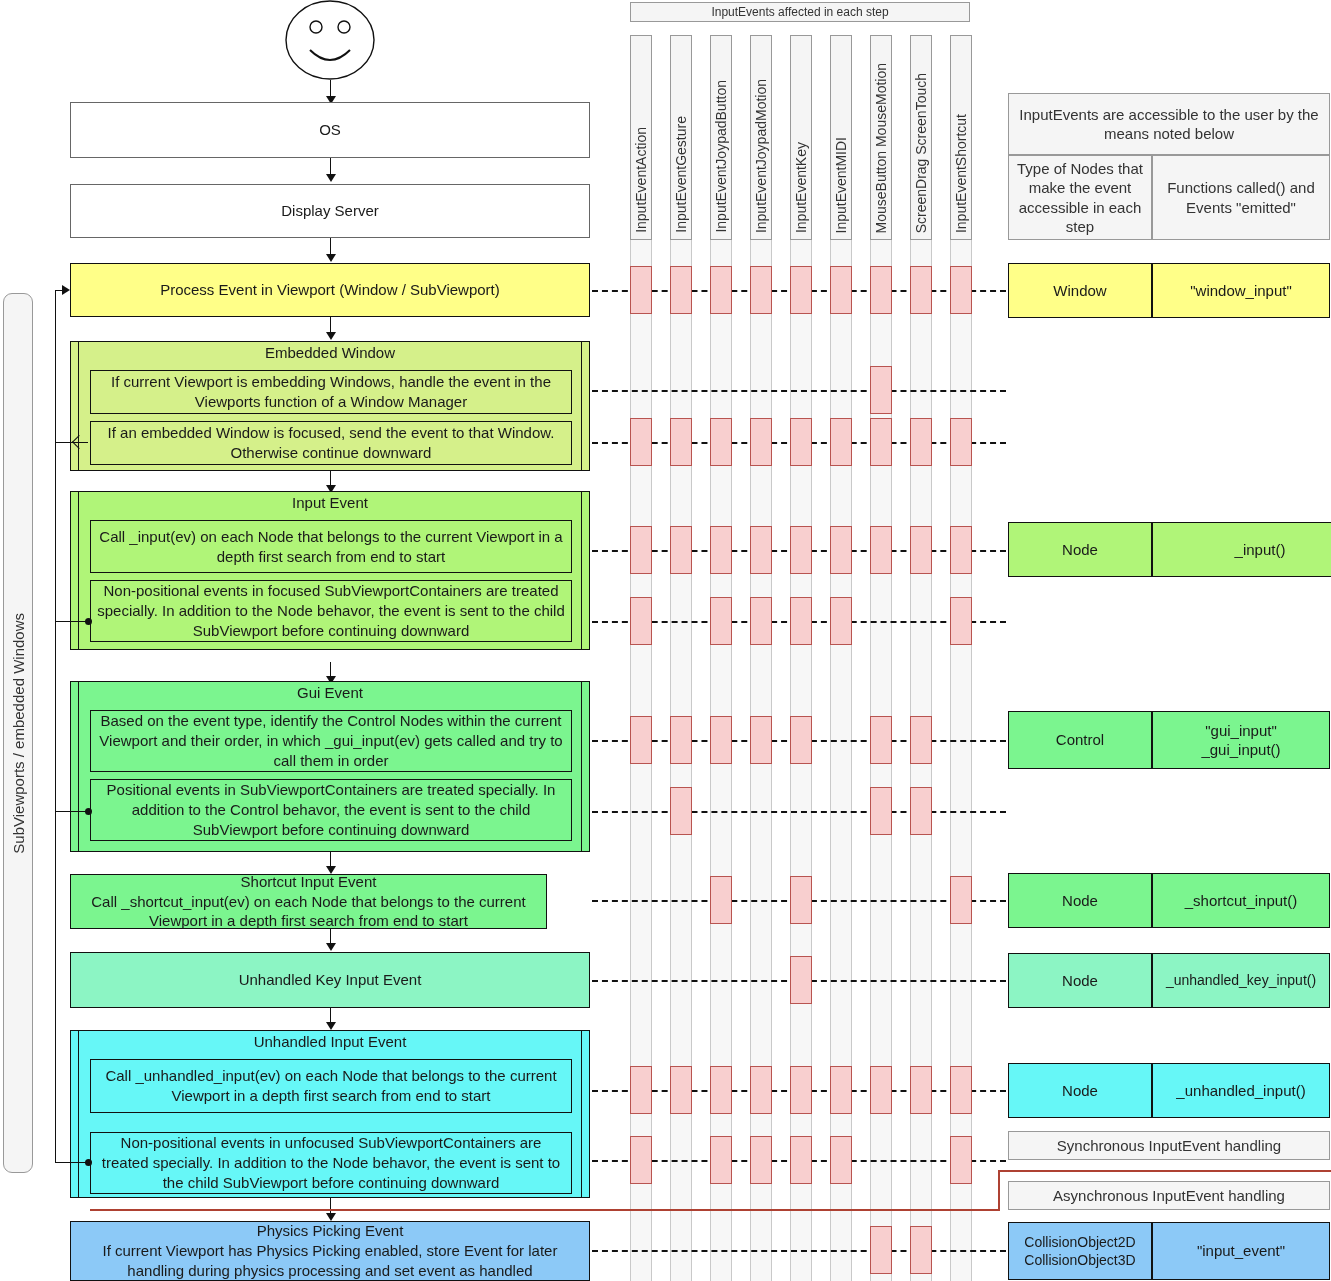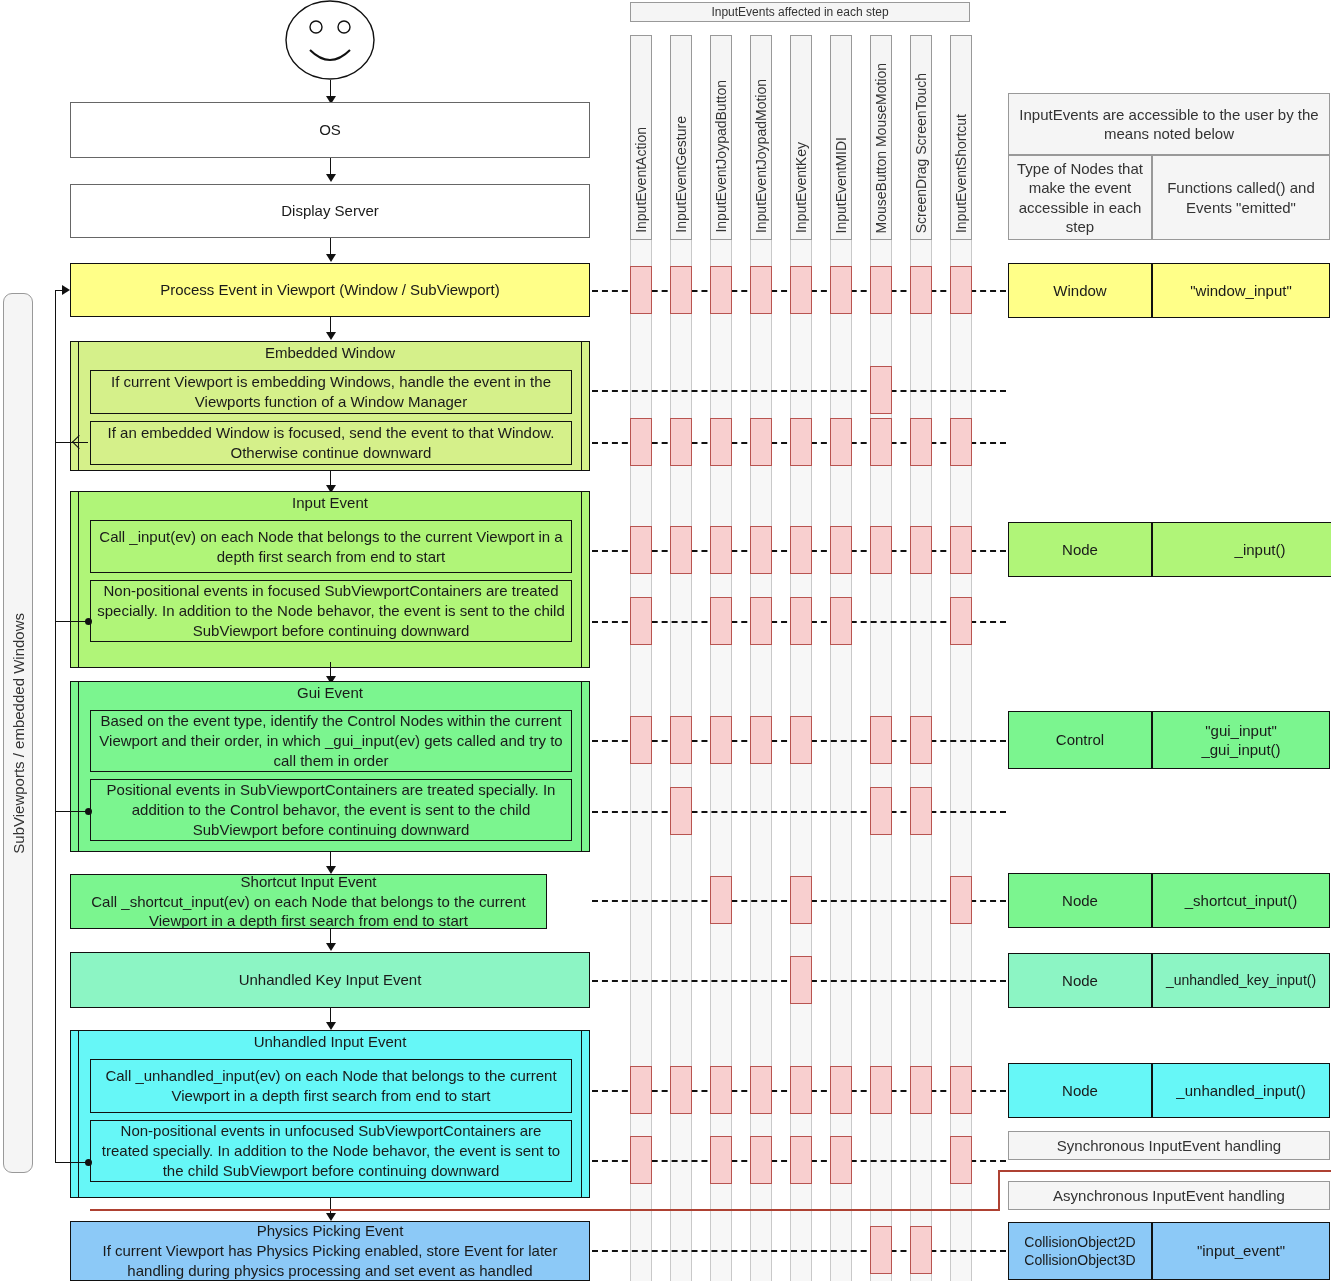--- a/index.html
+++ b/index.html
@@ -202,21 +202,21 @@
     <div class="sub" style="left:19px; top:28px; width:482px; height:44px; background:#d5f08a;">
       <span>If current Viewport is embedding Windows, handle the event in the Viewports function of a Window Manager</span>
     </div>
     <div class="sub" style="left:19px; top:79px; width:482px; height:44px; background:#d5f08a;">
       <span>If an embedded Window is focused, send the event to that Window. Otherwise continue downward</span>
     </div>
   </div>
   <div class="vline" style="left:330px; top:471px; height:16px;"></div>
   <div class="arrow-down" style="left:326px; top:485px;"></div>
 
-  <div class="group" style="left:70px; top:491px; width:520px; height:177px; background:#b0f578;">
+  <div class="group" style="left:70px; top:491px; width:520px; height:159px; background:#b0f578;">
     <div class="gframe"></div>
     <div class="gtitle">Input Event</div>
     <div class="sub" style="left:19px; top:28px; width:482px; height:53px; background:#b0f578;">
       <span>Call _input(ev) on each Node that belongs to the current Viewport in a depth first search from end to start</span>
     </div>
     <div class="sub" style="left:19px; top:88px; width:482px; height:62px; background:#b0f578;">
       <span>Non-positional events in focused SubViewportContainers are treated specially. In addition to the Node behavor, the event is sent to the child SubViewport before continuing downward</span>
     </div>
   </div>
   <div class="vline" style="left:330px; top:662px; height:16px;"></div>
@@ -247,21 +247,21 @@
   </div>
   <div class="vline" style="left:330px; top:1008px; height:16px;"></div>
   <div class="arrow-down" style="left:326px; top:1022px;"></div>
 
   <div class="group" style="left:70px; top:1030px; width:520px; height:168px; background:#66f7f7;">
     <div class="gframe"></div>
     <div class="gtitle">Unhandled Input Event</div>
     <div class="sub" style="left:19px; top:28px; width:482px; height:54px; background:#66f7f7;">
       <span>Call _unhandled_input(ev) on each Node that belongs to the current Viewport in a depth first search from end to start</span>
     </div>
-    <div class="sub" style="left:19px; top:89px; width:482px; height:62px; background:#66f7f7;">
+    <div class="sub" style="left:19px; top:101px; width:482px; height:62px; background:#66f7f7;">
       <span>Non-positional events in unfocused SubViewportContainers are treated specially. In addition to the Node behavor, the event is sent to the child SubViewport before continuing downward</span>
     </div>
   </div>
   <div class="vline" style="left:330px; top:1198px; height:17px;"></div>
   <div class="arrow-down" style="left:326px; top:1213px;"></div>
 
   <div class="box" style="left:70px; top:1221px; width:520px; height:60px; background:#8cc9f7; flex-direction:column;">
     <div>Physics Picking Event</div>
     <div>If current Viewport has Physics Picking enabled, store Event for later handling during physics processing and set event as handled</div>
   </div>

